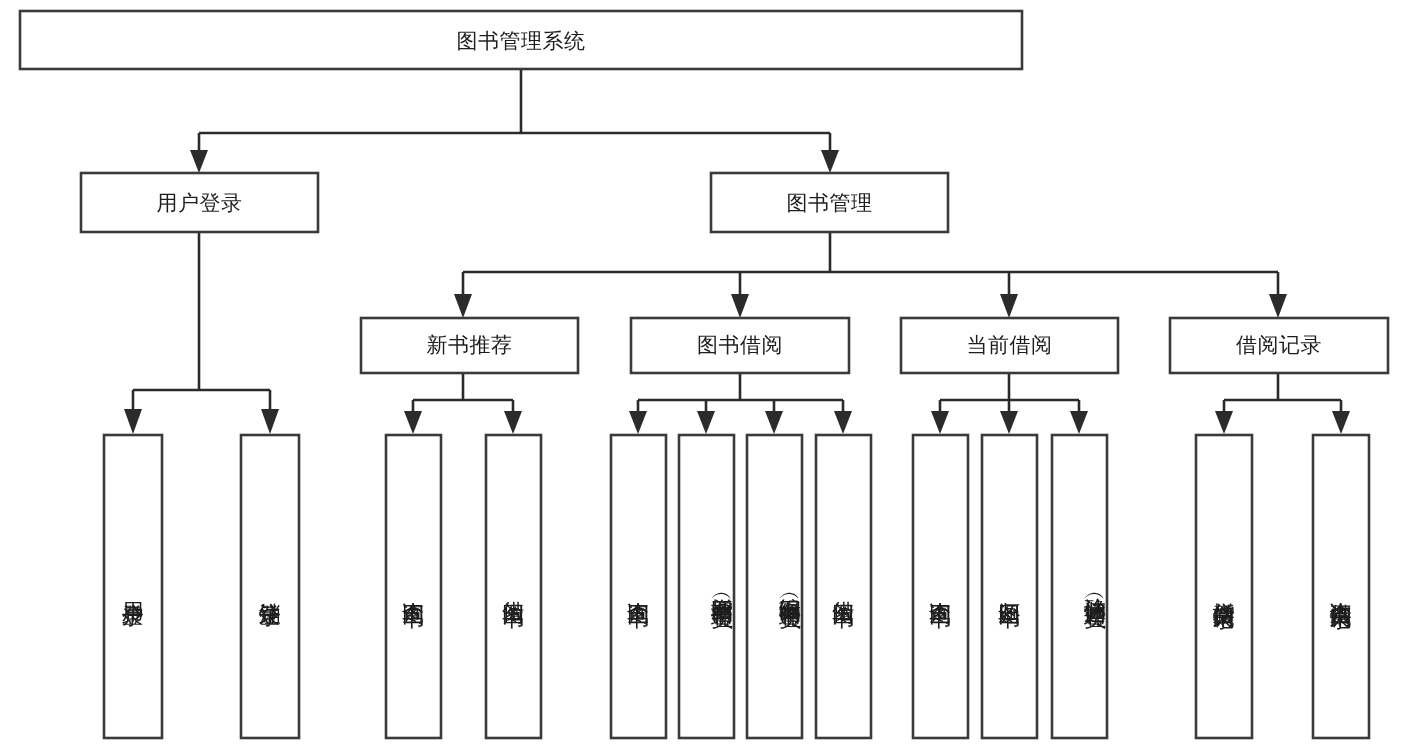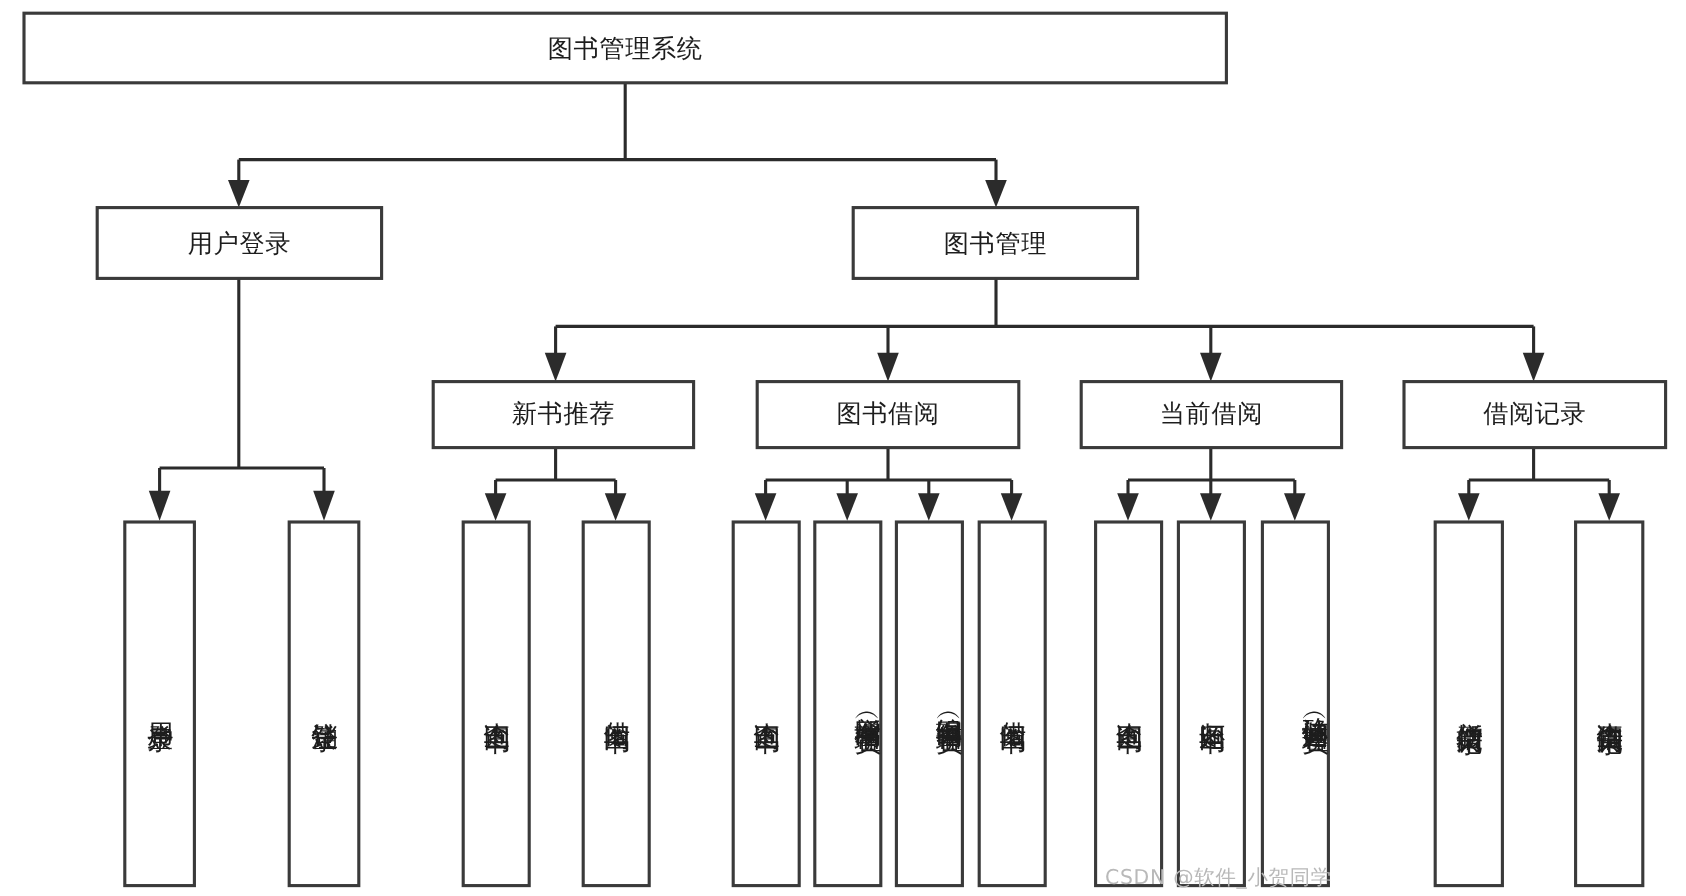--- a/index.html
+++ b/index.html
@@ -231,15 +231,14 @@
   <div class="leaf-label" style="left:913px; top:435px; width:55px; height:303px; display:flex; align-items:center; justify-content:center;">查询图书</div>
 
   <div class="leaf-label" style="left:982px; top:435px; width:55px; height:303px; display:flex; align-items:center; justify-content:center;">归还图书</div>
 
   <div class="leaf-label" style="left:1052px; top:441px; width:55px; height:292px; display:flex; align-items:flex-start; justify-content:center;">确认归还（管理员）</div>
 
   <div class="leaf-label" style="left:1196px; top:448px; width:56px; height:280px; display:flex; align-items:center; justify-content:center;">新增借阅记录</div>
 
   <div class="leaf-label" style="left:1313px; top:448px; width:56px; height:280px; display:flex; align-items:center; justify-content:center;">查询借阅记录</div>
 
-  <div class="watermark">CSDN @软件_小贺同学</div>
 
 </div>
 
 </body></html>

